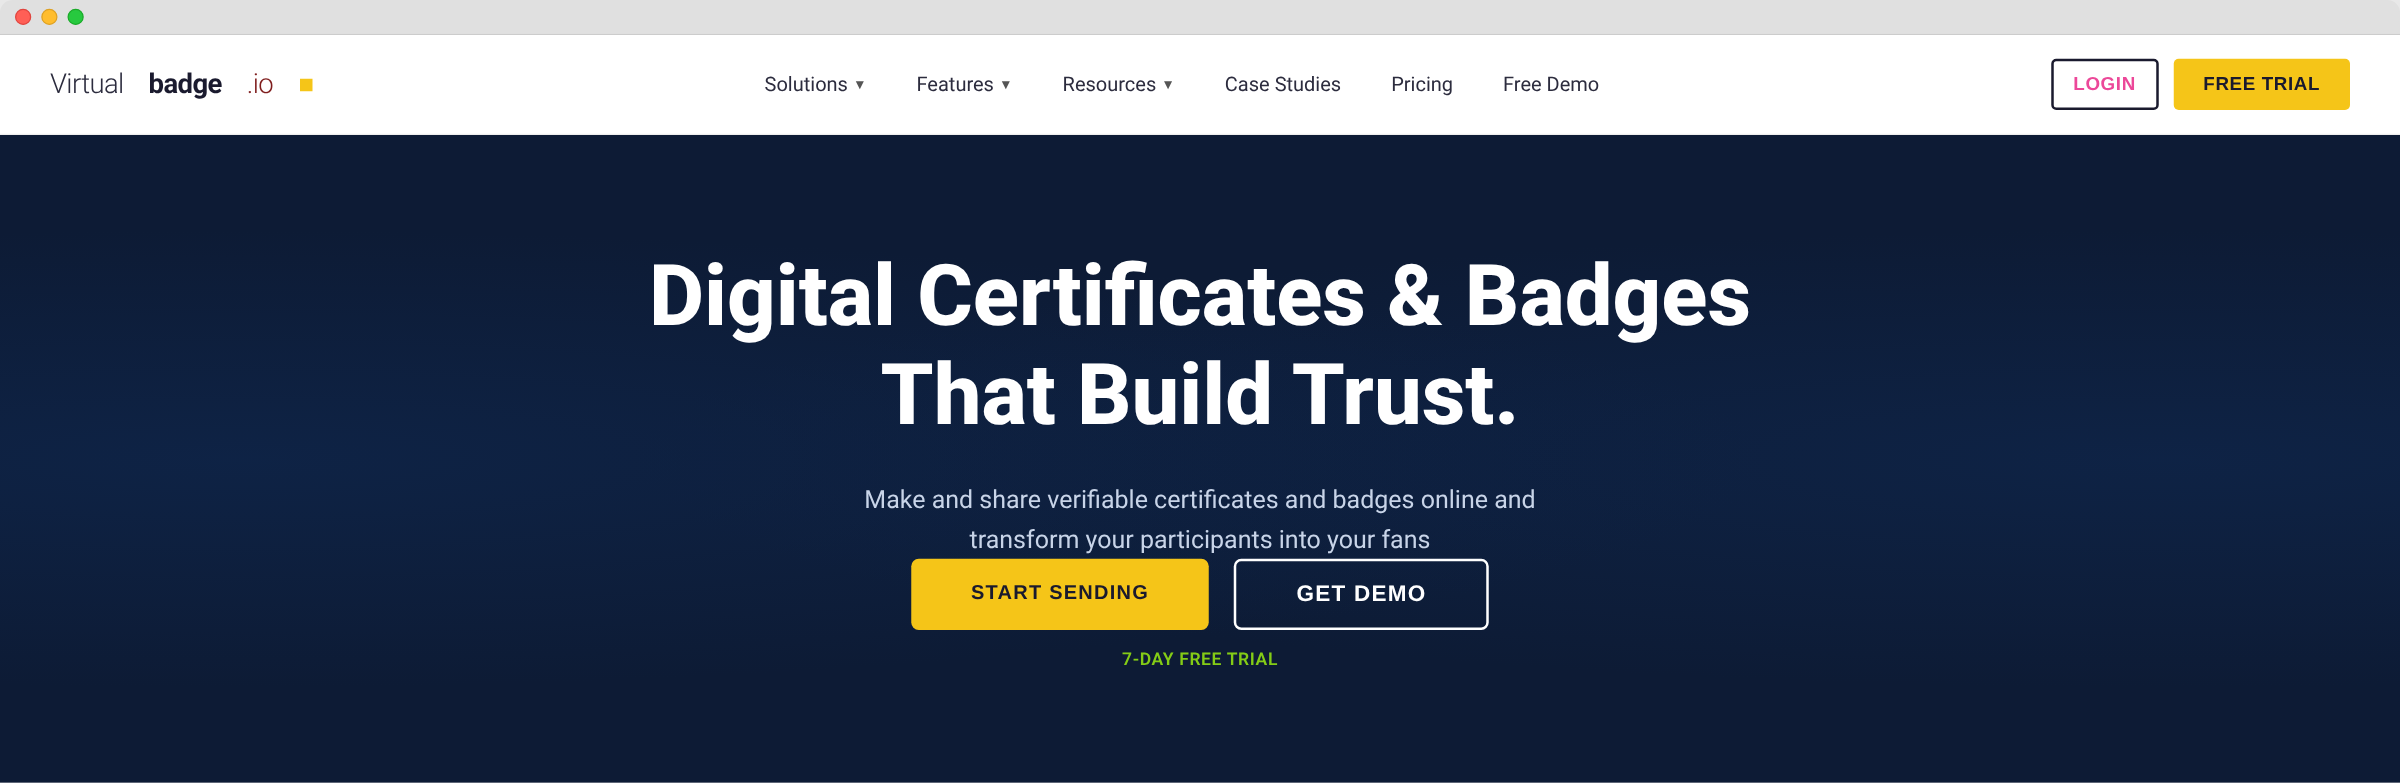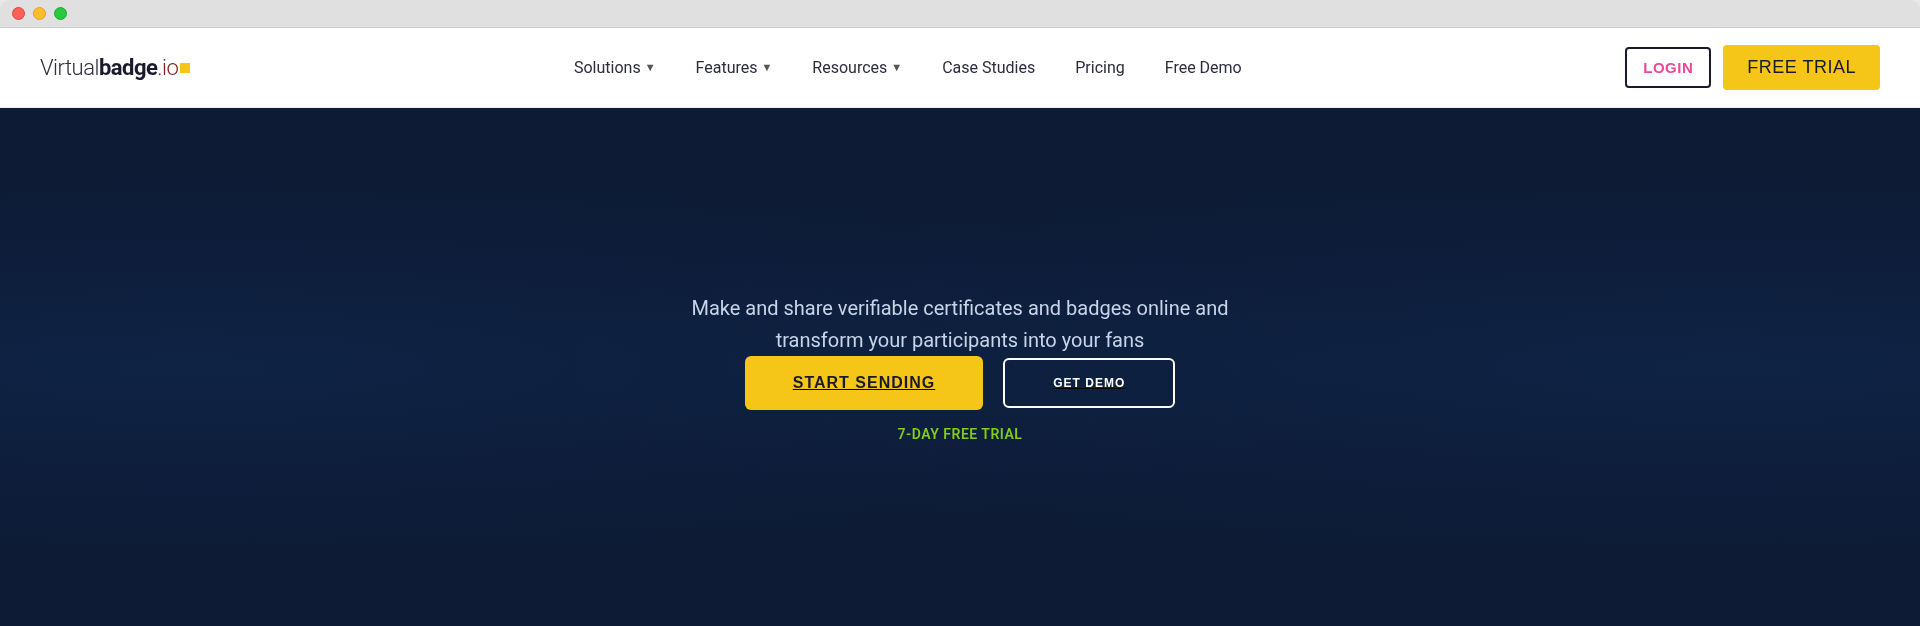--- a/index.html
+++ b/index.html
@@ -48,20 +48,21 @@
     }
 
     .logo {
       display: flex;
       align-items: center;
       font-size: 22px;
       color: #1a1a2e;
       text-decoration: none;
       font-weight: 400;
       letter-spacing: -0.5px;
+      gap: 20px;
     }
 
     .logo-virtual {
       font-weight: 300;
       color: #2c2c3e;
     }
 
     .logo-badge {
       font-weight: 700;
       color: #1a1a2e;
@@ -121,22 +122,22 @@
       font-weight: 700;
       cursor: pointer;
       border-radius: 4px;
       letter-spacing: 0.5px;
     }
 
     .btn-free-trial {
       padding: 12px 24px;
       background: #f5c518;
       color: #1a1a2e;
-      font-size: 18px;
-      font-weight: 400;
+      font-size: 15px;
+      font-weight: 700;
       cursor: pointer;
       border: none;
       border-radius: 4px;
       letter-spacing: 0.5px;
       white-space: nowrap;
     }
 
     
     .hero {
       background: #0d1b35;
@@ -181,45 +182,43 @@
       color: #c8d4e8;
       max-width: 620px;
       line-height: 1.6;
       position: relative;
       z-index: 1;
     }
 
     .hero-buttons {
       display: flex;
       gap: 20px;
-      align-items: center;
       position: relative;
       z-index: 1;
       margin-bottom: 16px;
-      text-decoration: underline;
     }
 
     .btn-start-sending {
       padding: 18px 48px;
       background: #f5c518;
       color: #1a1a2e;
       font-size: 16px;
       font-weight: 700;
       cursor: pointer;
       border: none;
       border-radius: 6px;
       letter-spacing: 1px;
       text-transform: uppercase;
     }
 
     .btn-get-demo {
       padding: 16px 48px;
       background: transparent;
       color: #ffffff;
-      font-size: 12px;
+      font-size: 18px;
       font-weight: 700;
       cursor: pointer;
       border: 2px solid #ffffff;
       border-radius: 6px;
       letter-spacing: 1px;
       text-transform: uppercase;
     }
 
     .hero-trial-note {
       font-size: 14px;
@@ -272,19 +271,20 @@
     </a>
   </div>
 
   <div class="nav-actions">
     <button class="btn-login">LOGIN</button>
     <button class="btn-free-trial">FREE TRIAL</button>
   </div>
 </nav>
 
 <section class="hero">
+  <h1 class="hero-title">Digital Certificates &amp; Badges That Build Trust.</h1>
   <p class="hero-subtitle">Make and share verifiable certificates and badges online and transform your participants into your fans</p>
   <div class="hero-buttons">
     <button class="btn-start-sending">START SENDING</button>
     <button class="btn-get-demo">GET DEMO</button>
   </div>
   <p class="hero-trial-note">7-DAY FREE TRIAL</p>
 </section>
 
 </body></html>

